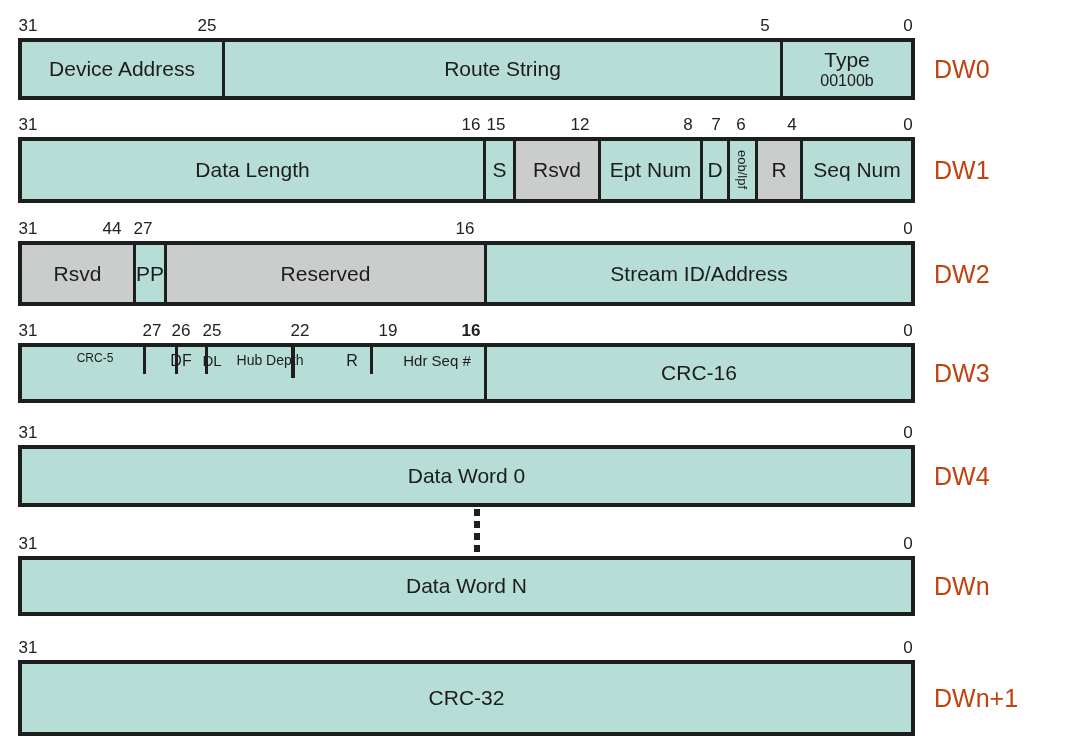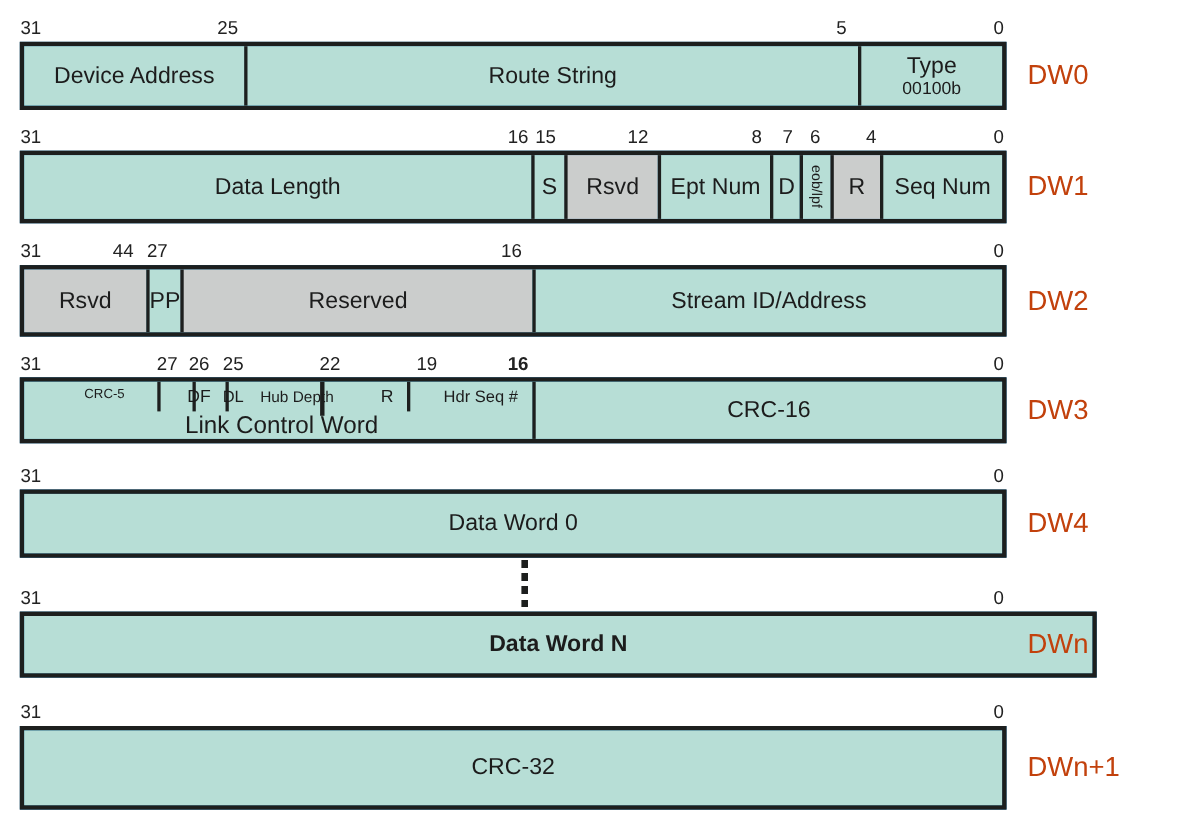--- a/index.html
+++ b/index.html
@@ -154,38 +154,37 @@
           <div class="subdiv" style="left: 153px;"></div>
           <div class="subdiv" style="left: 183px;"></div>
           <div class="subdiv bold" style="left: 269px;"></div>
           <div class="subdiv" style="left: 348px;"></div>
           <span class="sublabel" style="left: 73px; font-size: 12px;">CRC-5</span>
           <span class="sublabel" style="left: 159px; font-size: 16px;">DF</span>
           <span class="sublabel" style="left: 190px; font-size: 15px;">DL</span>
           <span class="sublabel" style="left: 248px; font-size: 14px;">Hub Depth</span>
           <span class="sublabel" style="left: 330px; font-size: 16px;">R</span>
           <span class="sublabel" style="left: 415px; font-size: 15px;">Hdr Seq #</span>
-          <span class="bottomlabel" style="left: 234px;">Link Control Word</span>
         </div>
         <div class="field" style="flex: 1 1 auto;">
           <span class="main">CRC-16</span>
         </div>
       </div>
       <span class="dwlabel" style="left: 934px; top: 373px;">DW3</span>
       <span class="bit" style="left: 28px; top: 424px;">31</span>
       <span class="bit" style="left: 908px; top: 424px;">0</span>
       <div class="rowbox" style="left: 18px; top: 445px; width: 897px; height: 62px;">
         <div class="field" style="flex: 1 1 auto;">
           <span class="main">Data Word 0</span>
         </div>
       </div>
       <span class="dwlabel" style="left: 934px; top: 476px;">DW4</span>
       <span class="bit" style="left: 28px; top: 535px;">31</span>
       <span class="bit" style="left: 908px; top: 535px;">0</span>
-      <div class="rowbox" style="left: 18px; top: 556px; width: 979px; height: 60px; font-weight: bold;">
+      <div class="rowbox" style="left: 18px; top: 556px; width: 897px; height: 60px;">
         <div class="field" style="flex: 1 1 auto;">
           <span class="main">Data Word N</span>
         </div>
       </div>
       <span class="dwlabel" style="left: 934px; top: 586px;">DWn</span>
       <span class="bit" style="left: 28px; top: 639px;">31</span>
       <span class="bit" style="left: 908px; top: 639px;">0</span>
       <div class="rowbox" style="left: 18px; top: 660px; width: 897px; height: 76px;">
         <div class="field" style="flex: 1 1 auto;">
           <span class="main">CRC-32</span>

